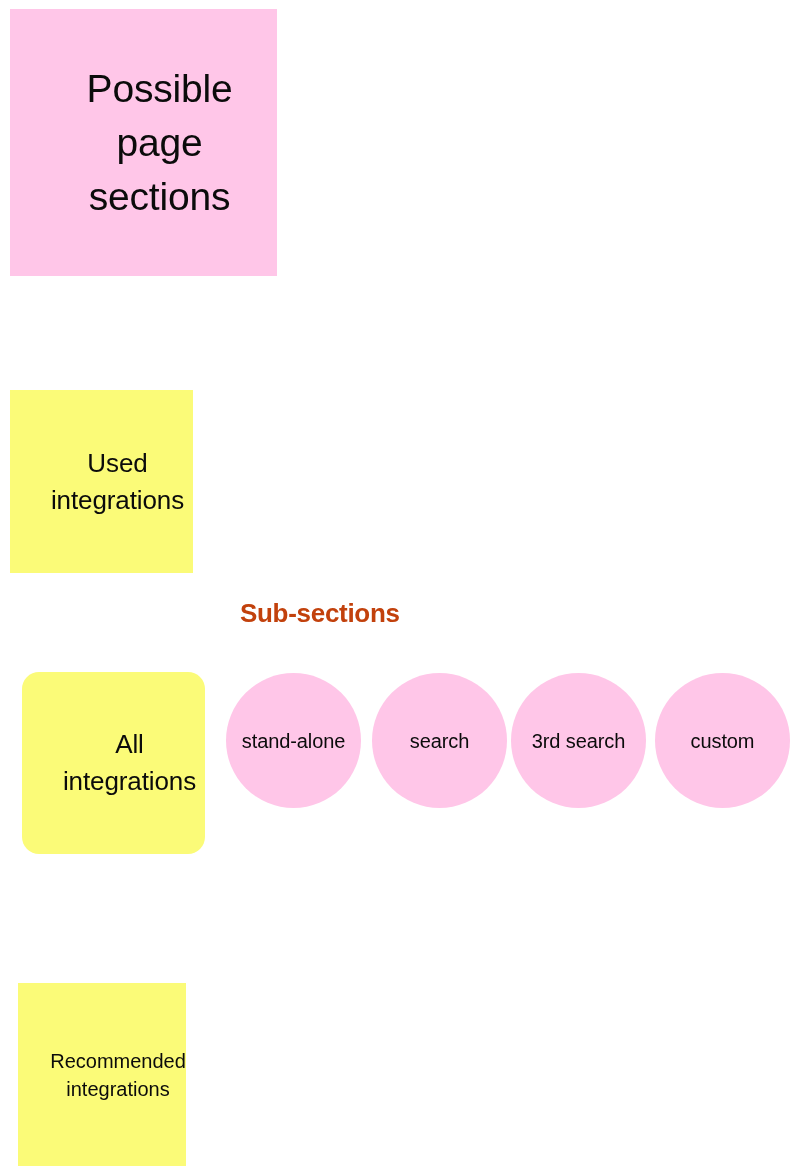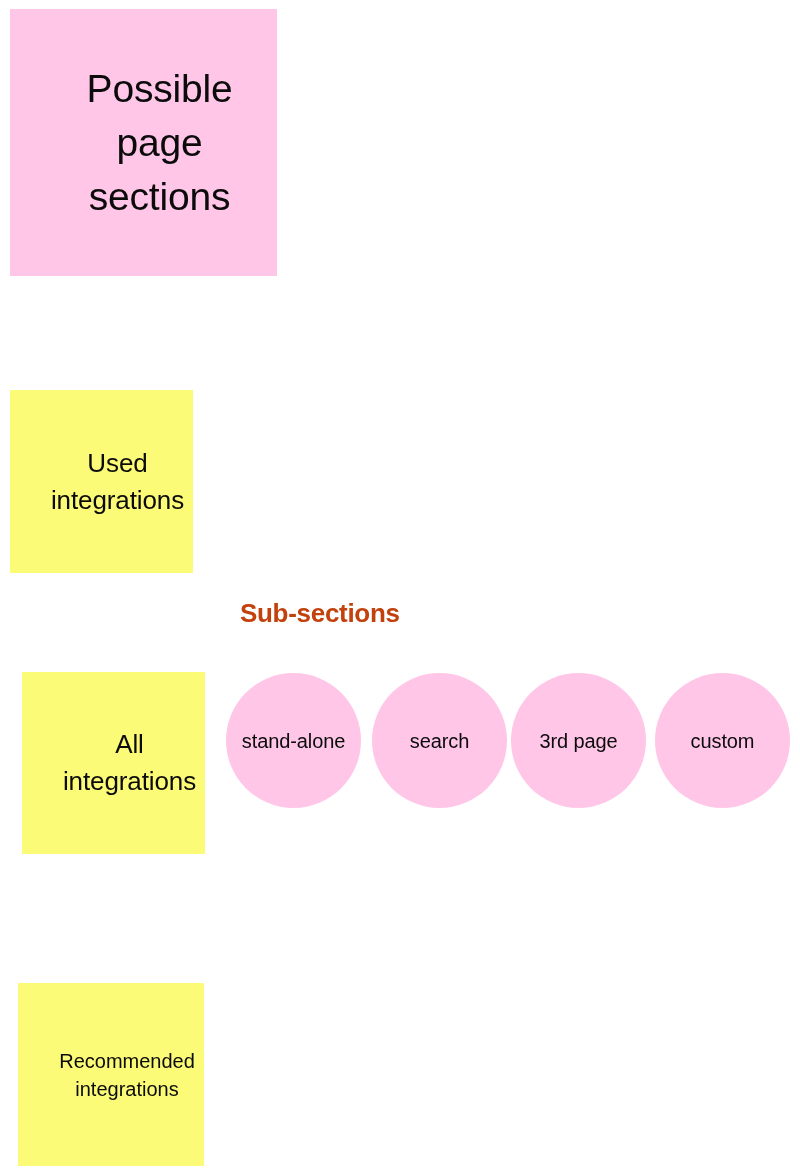--- a/index.html
+++ b/index.html
@@ -67,26 +67,27 @@
   .note-all {
     left: 22px;
     top: 672px;
     width: 183px;
     height: 182px;
     background: #fbfb78;
     font-size: 26px;
     line-height: 37px;
     font-weight: 400;
     letter-spacing: -0.1px;
+    border-radius: 17px;
   }
 
   .note-recommended {
     left: 18px;
     top: 983px;
-    width: 186px;
+    width: 168px;
     height: 183px;
     background: #fbfb78;
     font-size: 20px;
     line-height: 28px;
     font-weight: 400;
     letter-spacing: 0;
   }
 
   
   .heading-subsections {
@@ -150,21 +151,21 @@
 
   <div class="circle circle-1">
     <span class="circle-label">search</span>
   </div>
 
   <div class="circle circle-0">
     <span class="circle-label">stand-alone</span>
   </div>
 
   <div class="circle circle-2">
-    <span class="circle-label">3rd page</span>
+    <span class="circle-label">3rd search</span>
   </div>
 
   <div class="circle circle-3">
     <span class="circle-label">custom</span>
   </div>
 
   <div class="note note-recommended">
     <span class="note-text">Recommended
 integrations</span>
   </div>

